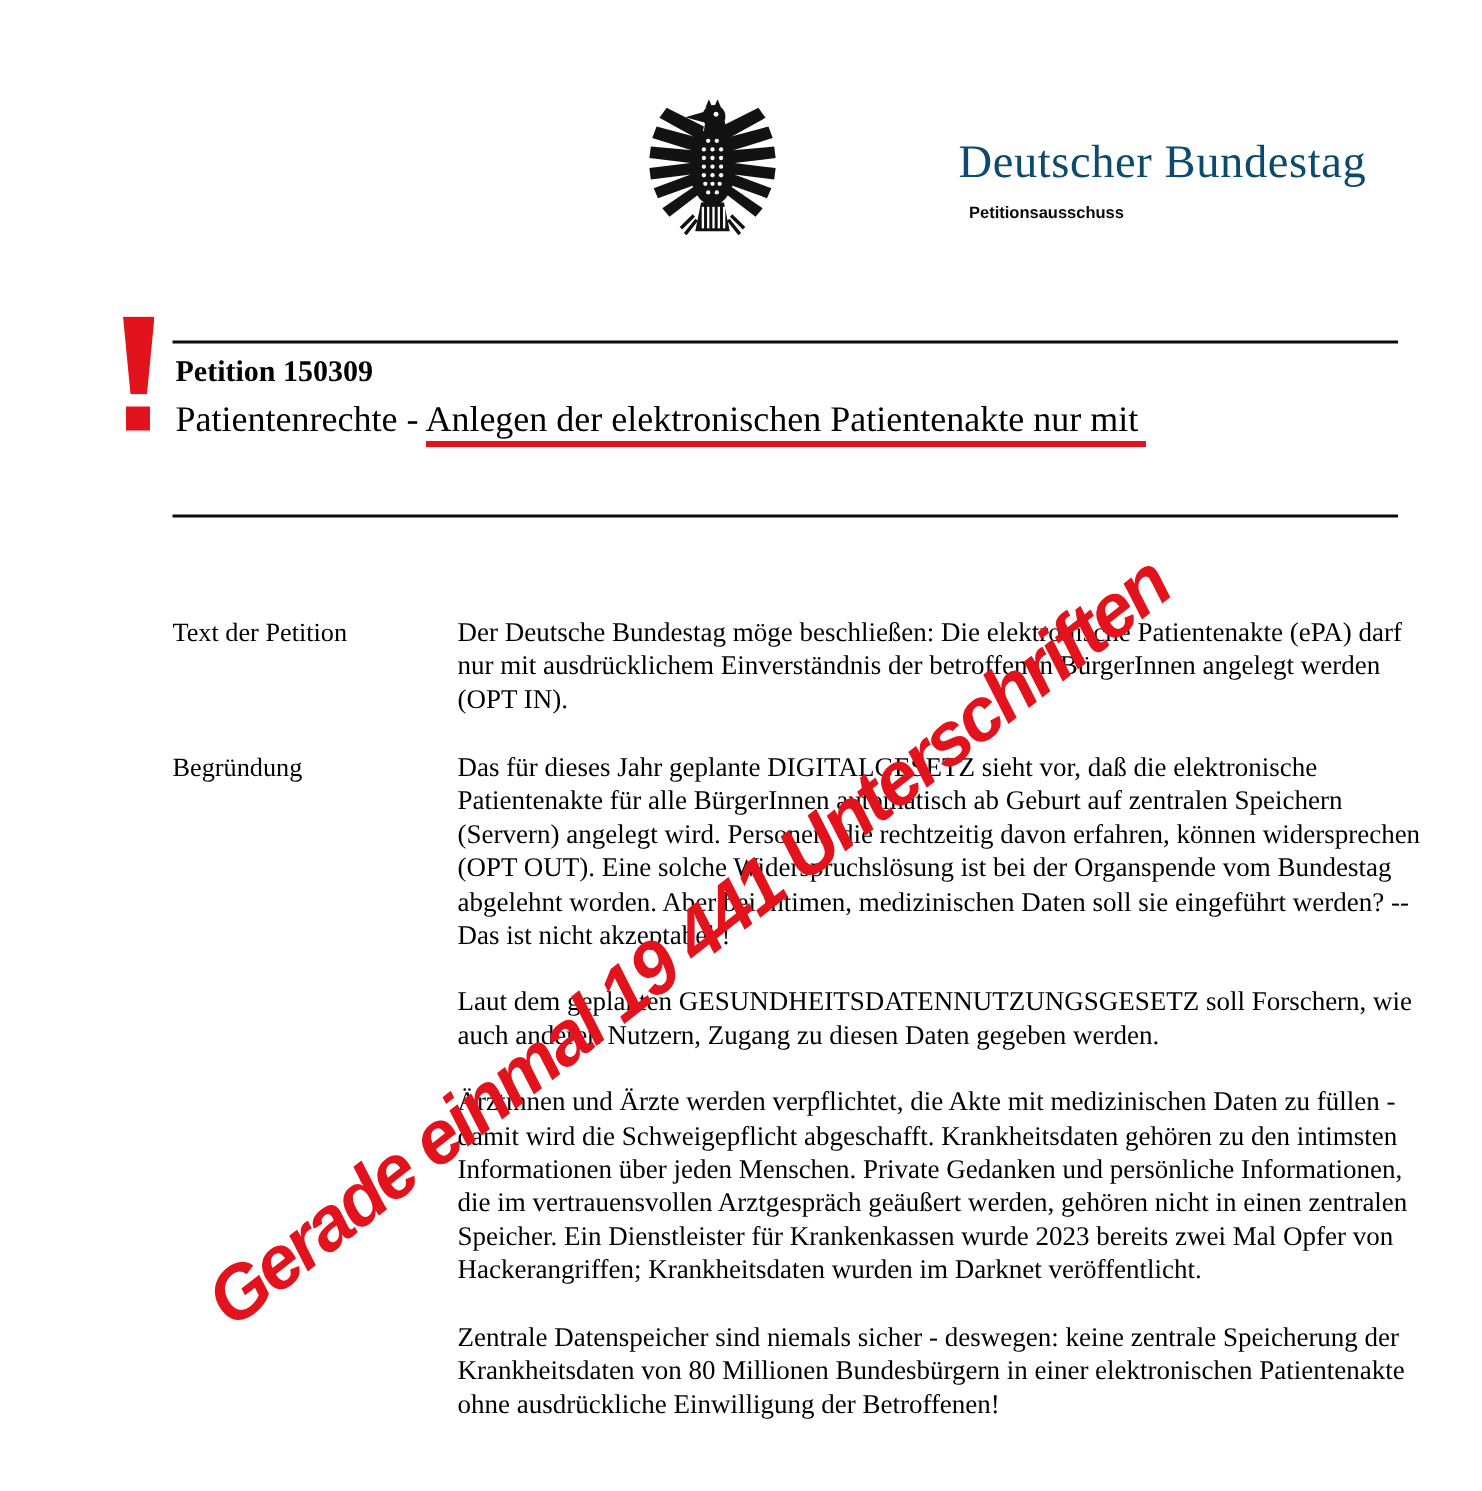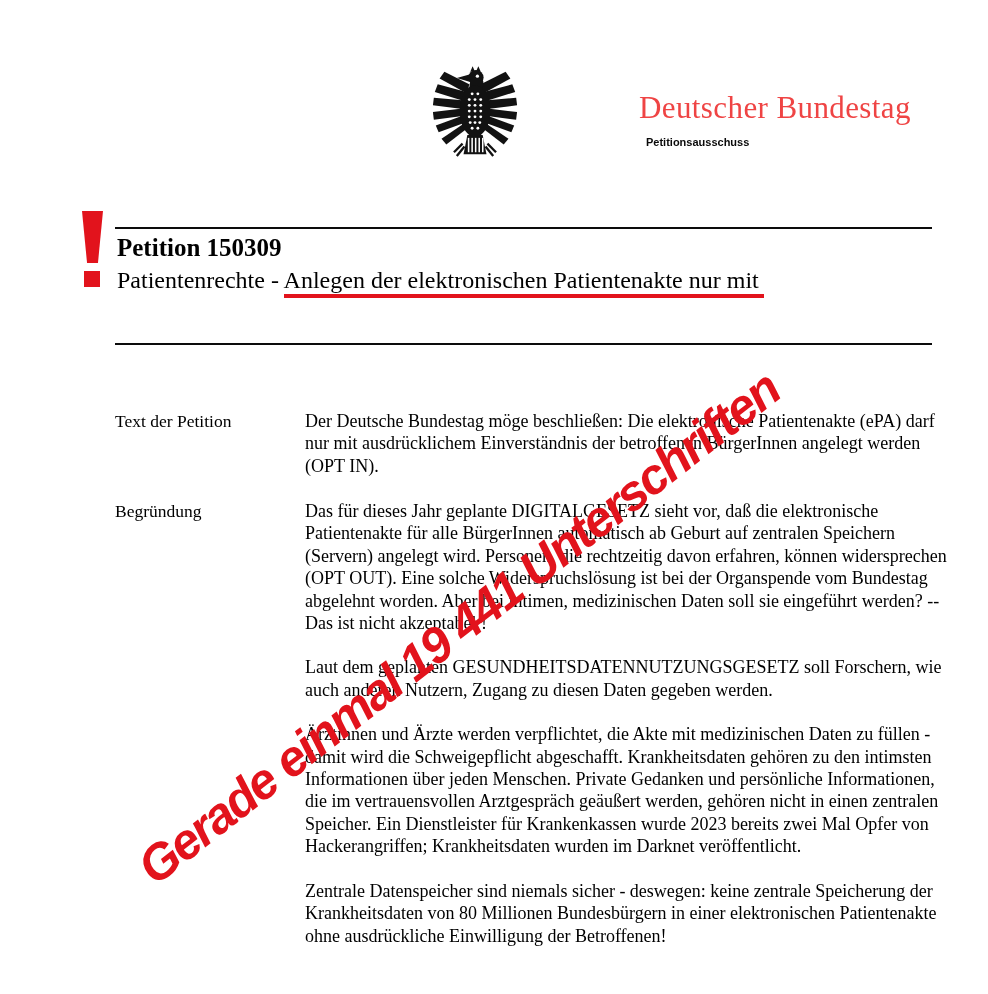--- a/index.html
+++ b/index.html
@@ -9,21 +9,21 @@
     position:relative; width:988px; height:994px; margin:0 auto;
     background:#ffffff; color:var(--ink);
     font-family:"Liberation Serif", serif; overflow:hidden;
   }
 
   
   .eagle { position:absolute; left:431px; top:63px; width:88px; height:100px; }
   .brand-name {
     position:absolute; left:639px; top:90px;
     font-family:"Liberation Serif", serif; font-size:31px; letter-spacing:0.4px;
-    color:#ef4444;
+    color:#0c4a6e;
   }
   .brand-committee {
     position:absolute; left:646px; top:136px;
     font-family:"Liberation Sans", sans-serif; font-weight:700; font-size:11px;
     color:#0a0a0a;
   }
 
   
   .excl-bar {
     position:absolute; left:82px; top:211px; width:21px; height:52px;
@@ -33,21 +33,21 @@
   .excl-dot { position:absolute; left:84px; top:271px; width:16px; height:16px; background:var(--red); }
 
   
   .rule { position:absolute; left:115px; width:817px; height:2px; background:#0c0c0c; }
   .rule-top { top:227px; }
   .rule-bottom { top:343px; }
 
   
   .petition-id {
     position:absolute; left:117px; top:234px;
-    font-size:25px; font-weight:700; line-height:28px;
+    font-size:20px; font-weight:700; line-height:28px;
   }
   .petition-title {
     position:absolute; left:117px; top:263px;
     font-size:24px; line-height:35px; white-space:nowrap;
   }
   .u-red { border-bottom:4px solid var(--red); padding-bottom:1px; padding-right:5px; }
 
   
   .section-label {
     position:absolute; left:115px;

